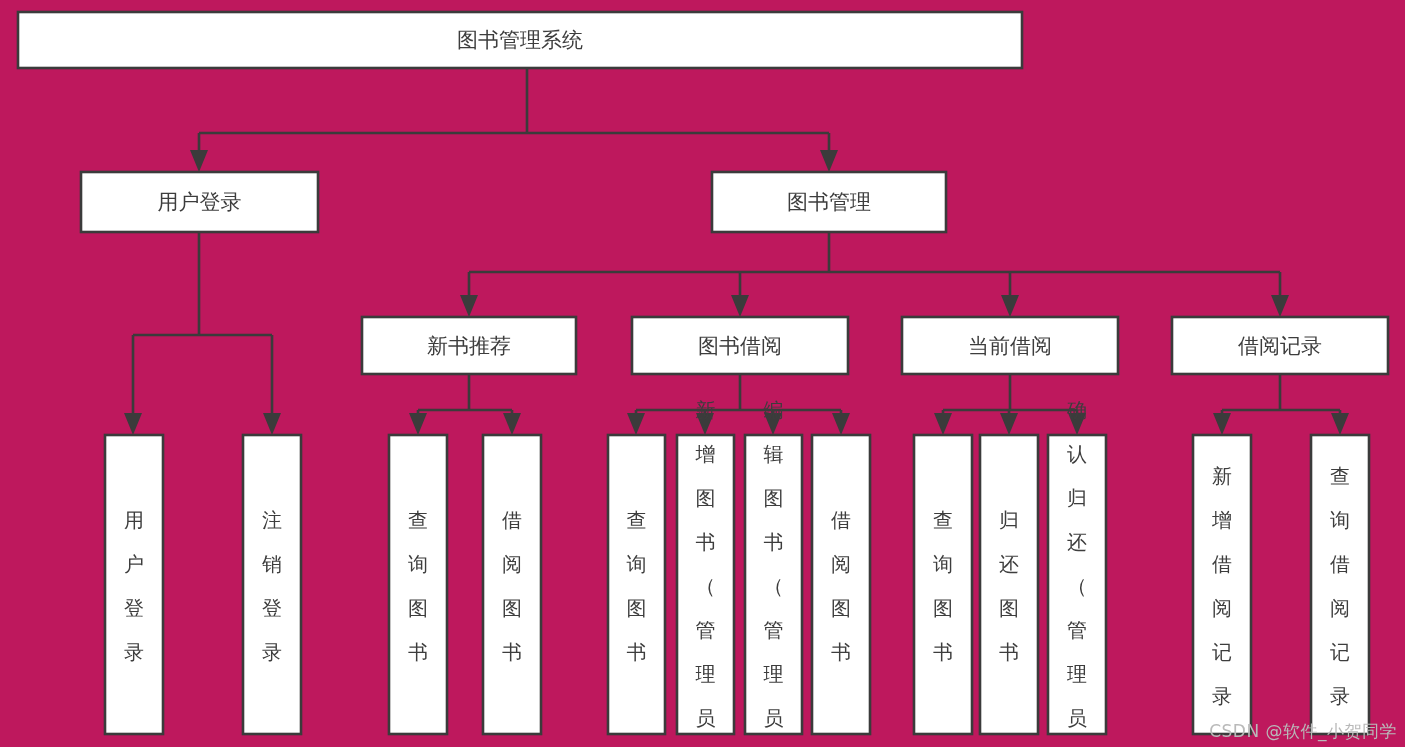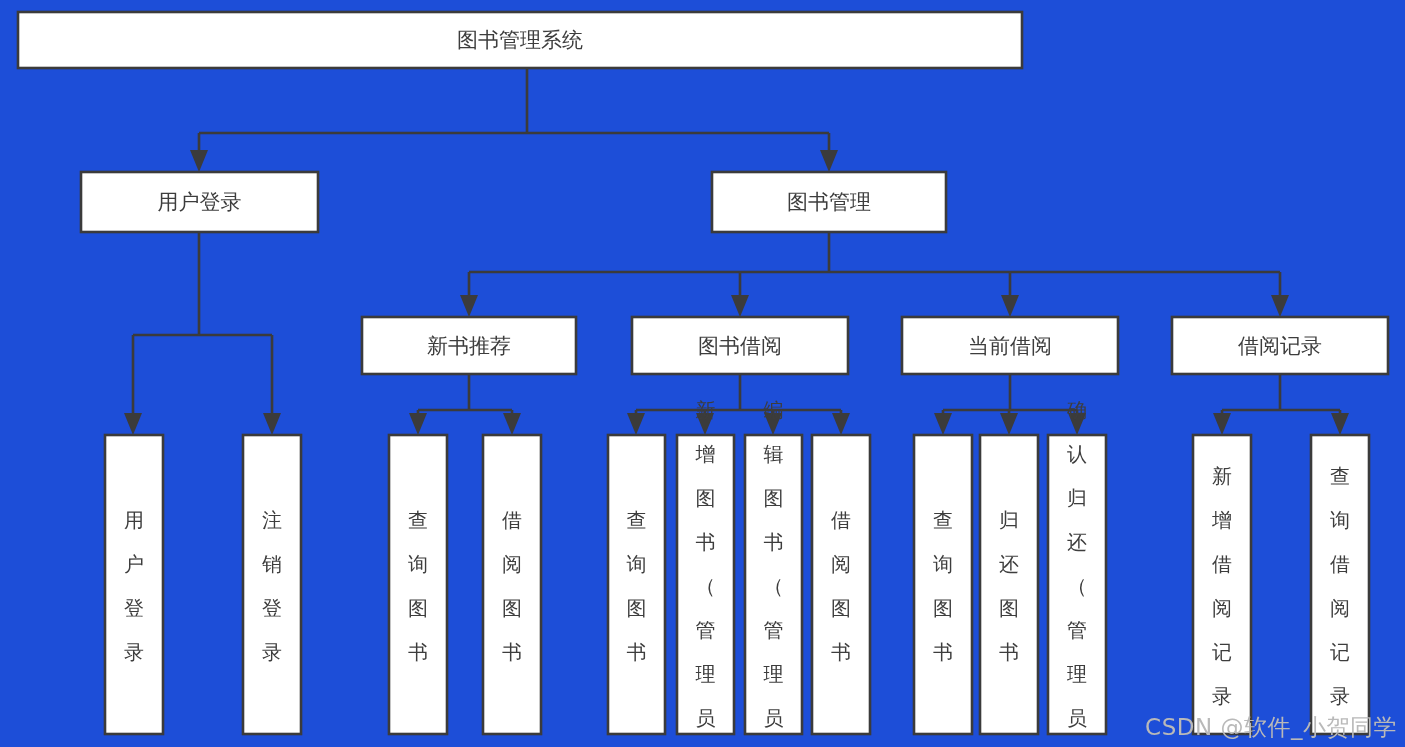--- a/index.html
+++ b/index.html
@@ -11,21 +11,21 @@
   body {
     width: 1405px;
     height: 747px;
     overflow: hidden;
     font-family: "DejaVu Sans", "Liberation Sans", sans-serif;
   }
   #diagram-root {
     position: relative;
     width: 1405px;
     height: 747px;
-    background: #1d4ed8;
+    background: #be185d;
   }
   svg#chart-svg {
     position: absolute;
     top: 0;
     left: 0;
     width: 1405px;
     height: 747px;
     display: block;
   }
   .node-box {
@@ -54,21 +54,21 @@
   }
   .node-label.vertical {
     font-size: 20px;
     text-anchor: middle;
   }
   .watermark-text {
     position: absolute;
     right: 8px;
     bottom: 4px;
     font-family: "DejaVu Sans", "Liberation Sans", sans-serif;
-    font-size: 23px;
+    font-size: 17px;
     color: #b9b9b9;
     white-space: nowrap;
     letter-spacing: 0.5px;
   }
 </style>
 </head>
 <body>
 
 <div id="diagram-root">
   <svg id="chart-svg" viewBox="0 0 1405 747" xmlns="http://www.w3.org/2000/svg">

